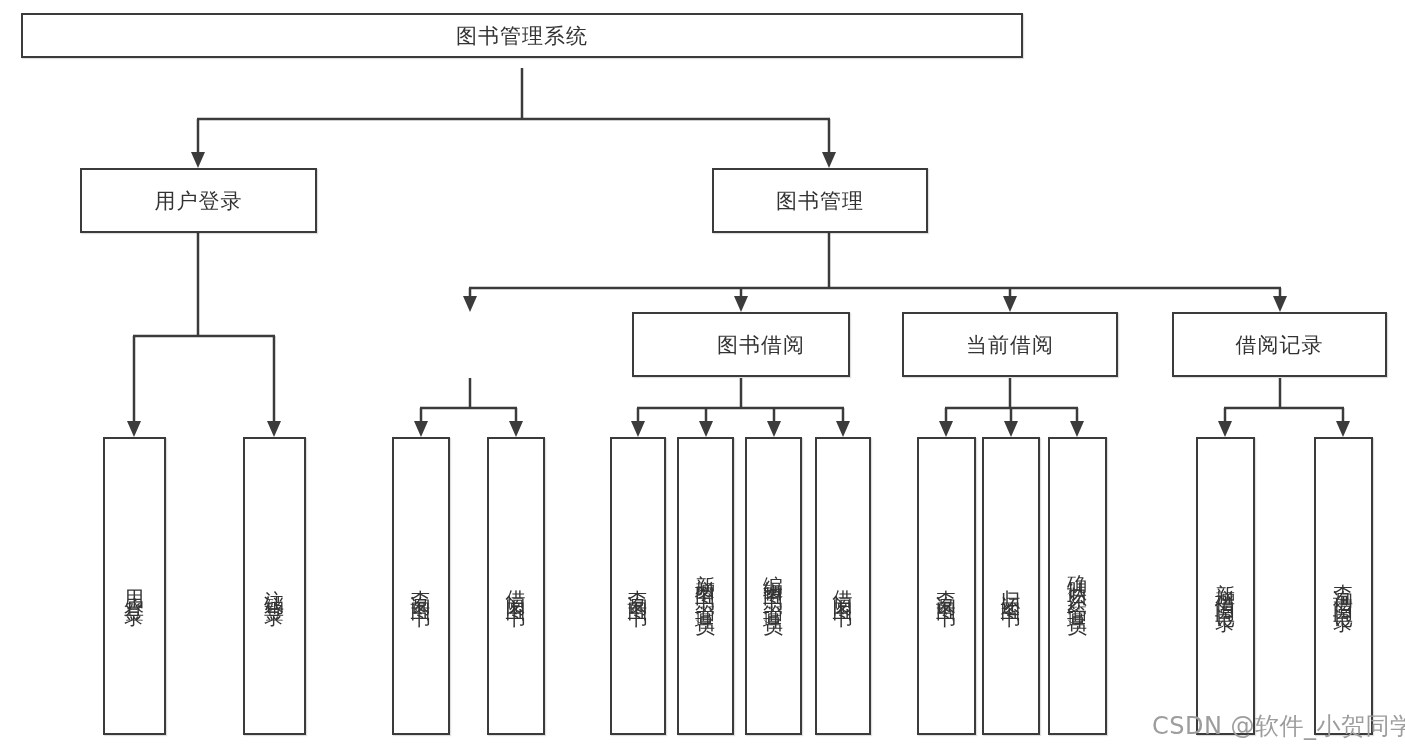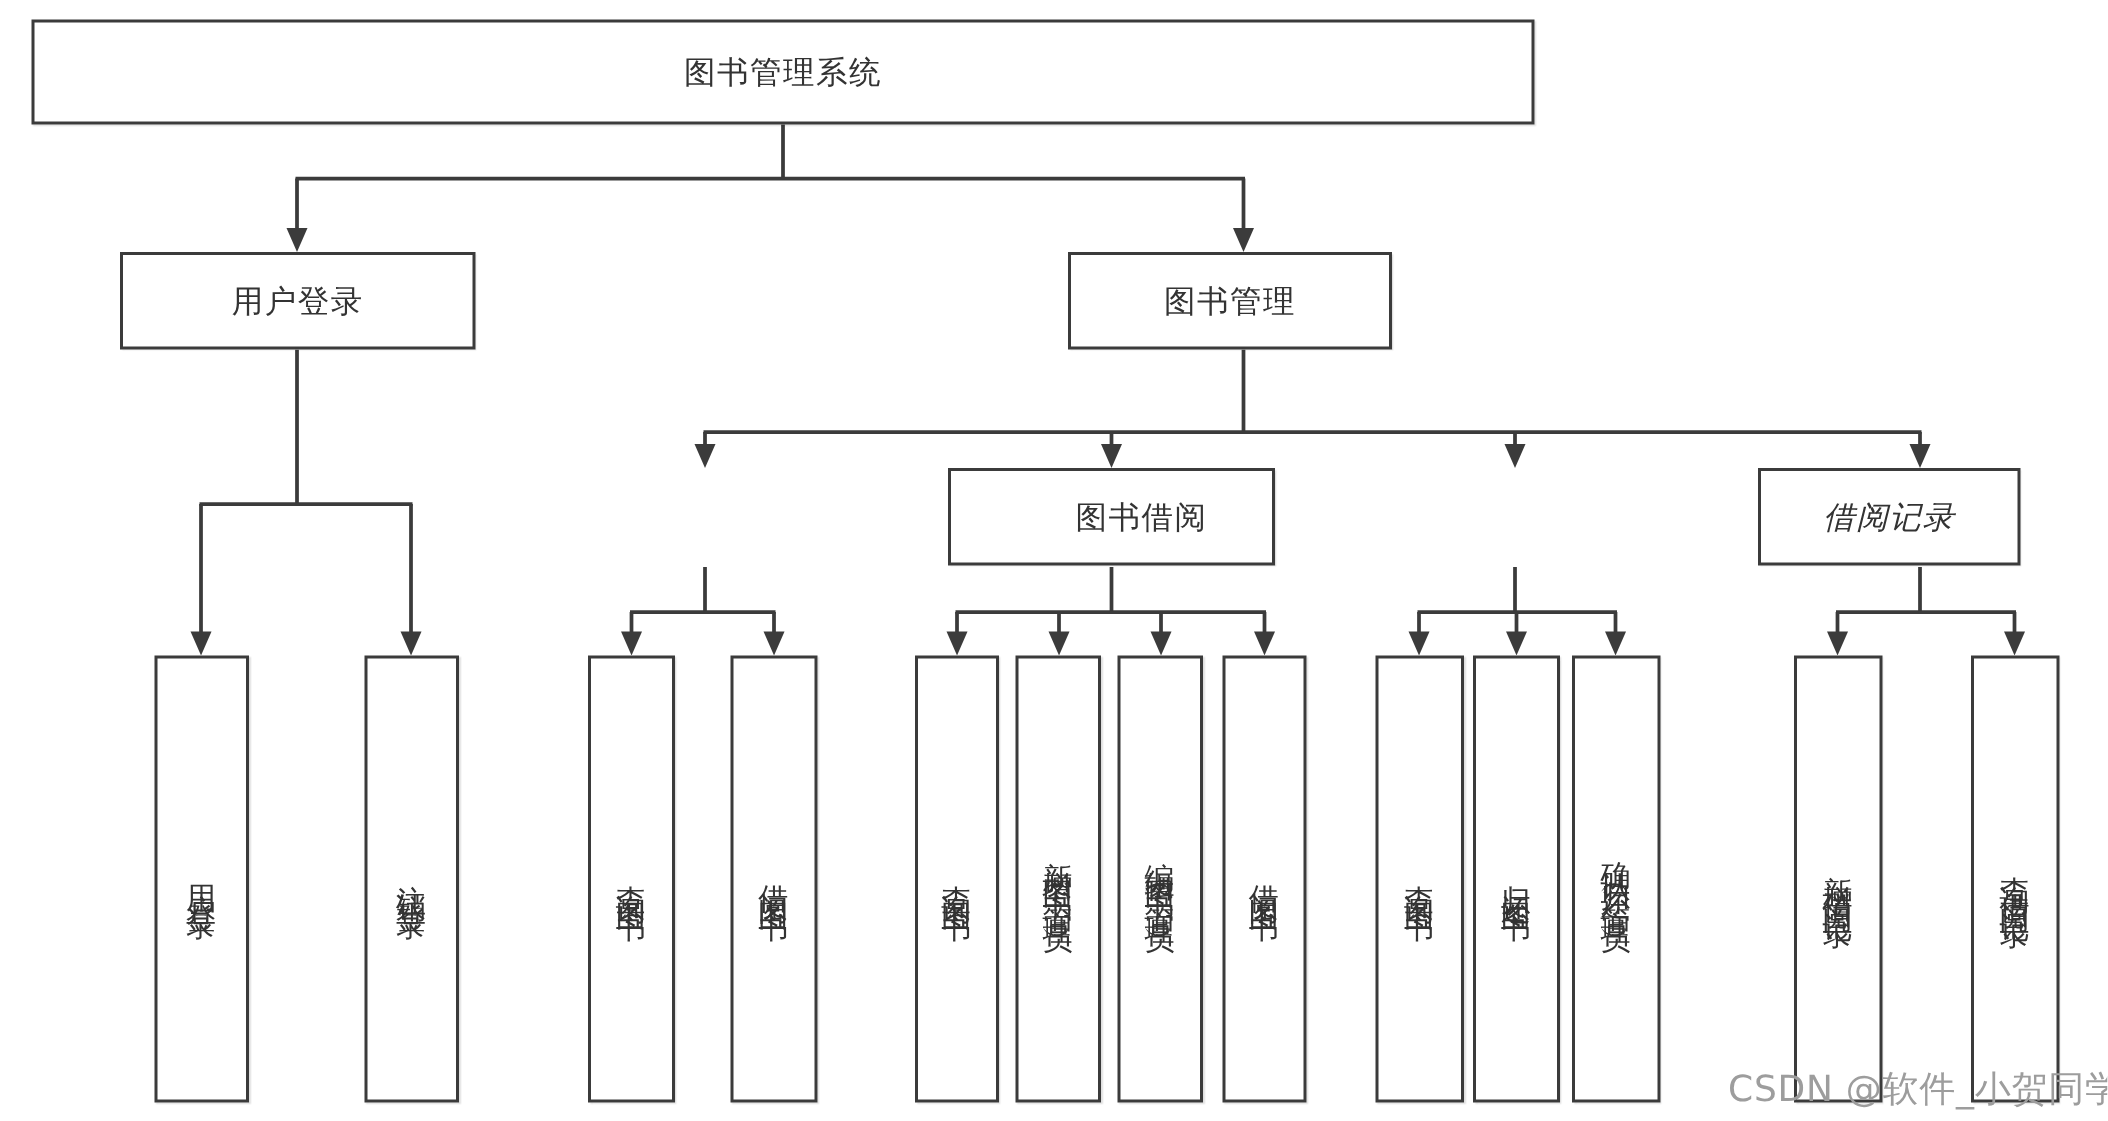--- a/index.html
+++ b/index.html
@@ -115,35 +115,38 @@
       <polygon points="1070,421 1084,421 1077,437"></polygon>
 
     <line x1="1280" y1="378" x2="1280" y2="409"></line>
     <line x1="1224" y1="408" x2="1344" y2="408"></line>
     <line x1="1225" y1="408" x2="1225" y2="422"></line>
       <polygon points="1218,421 1232,421 1225,437"></polygon>
     <line x1="1343" y1="408" x2="1343" y2="422"></line>
       <polygon points="1336,421 1350,421 1343,437"></polygon>
   </svg>
 
-  <div class="node h-node" style="left:21px; top:13px; width:1002px; height:70px;">
+  <div class="node h-node" style="left:21px; top:13px; width:1002px; height:45px;">
     <span>图书管理系统</span>
   </div>
 
   <div class="node h-node" style="left:80px; top:168px; width:237px; height:65px;">
     <span>用户登录</span>
   </div>
   <div class="node h-node" style="left:712px; top:168px; width:216px; height:65px;">
     <span>图书管理</span>
   </div>
 
   <div class="node h-node" style="left:632px; top:312px; width:218px; height:65px;padding-left:40px;">
     <span>图书借阅</span>
   </div>
-  <div class="node h-node" style="left:1172px; top:312px; width:175px; height:65px;font-style:italic;">
+  <div class="node h-node" style="left:902px; top:312px; width:216px; height:65px;">
+    <span>当前借阅</span>
+  </div>
+  <div class="node h-node" style="left:1172px; top:312px; width:215px; height:65px;">
     <span>借阅记录</span>
   </div>
 
   <div class="node v-node" style="left:103px; top:437px; width:63px; height:298px;">
     <span class="v-text">用户登录</span>
   </div>
   <div class="node v-node" style="left:243px; top:437px; width:63px; height:298px;">
     <span class="v-text">注销登录</span>
   </div>
 

